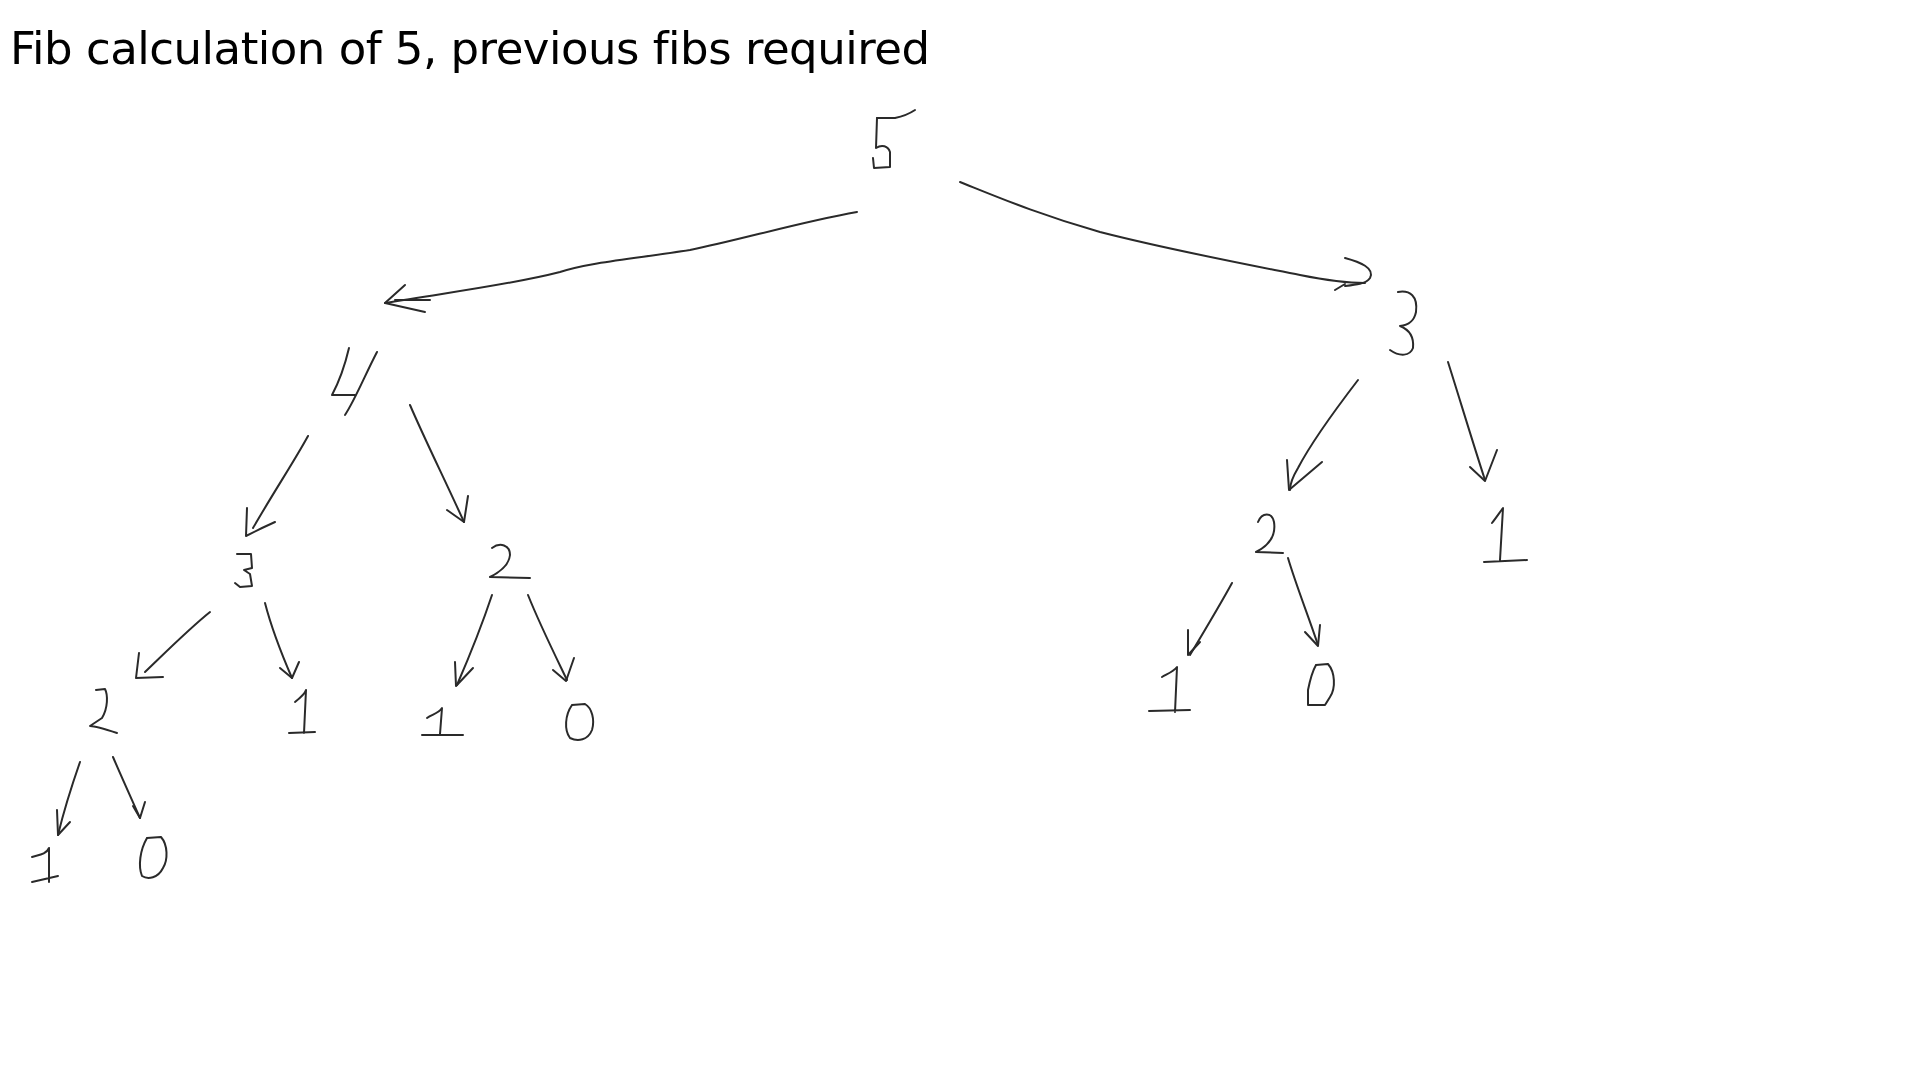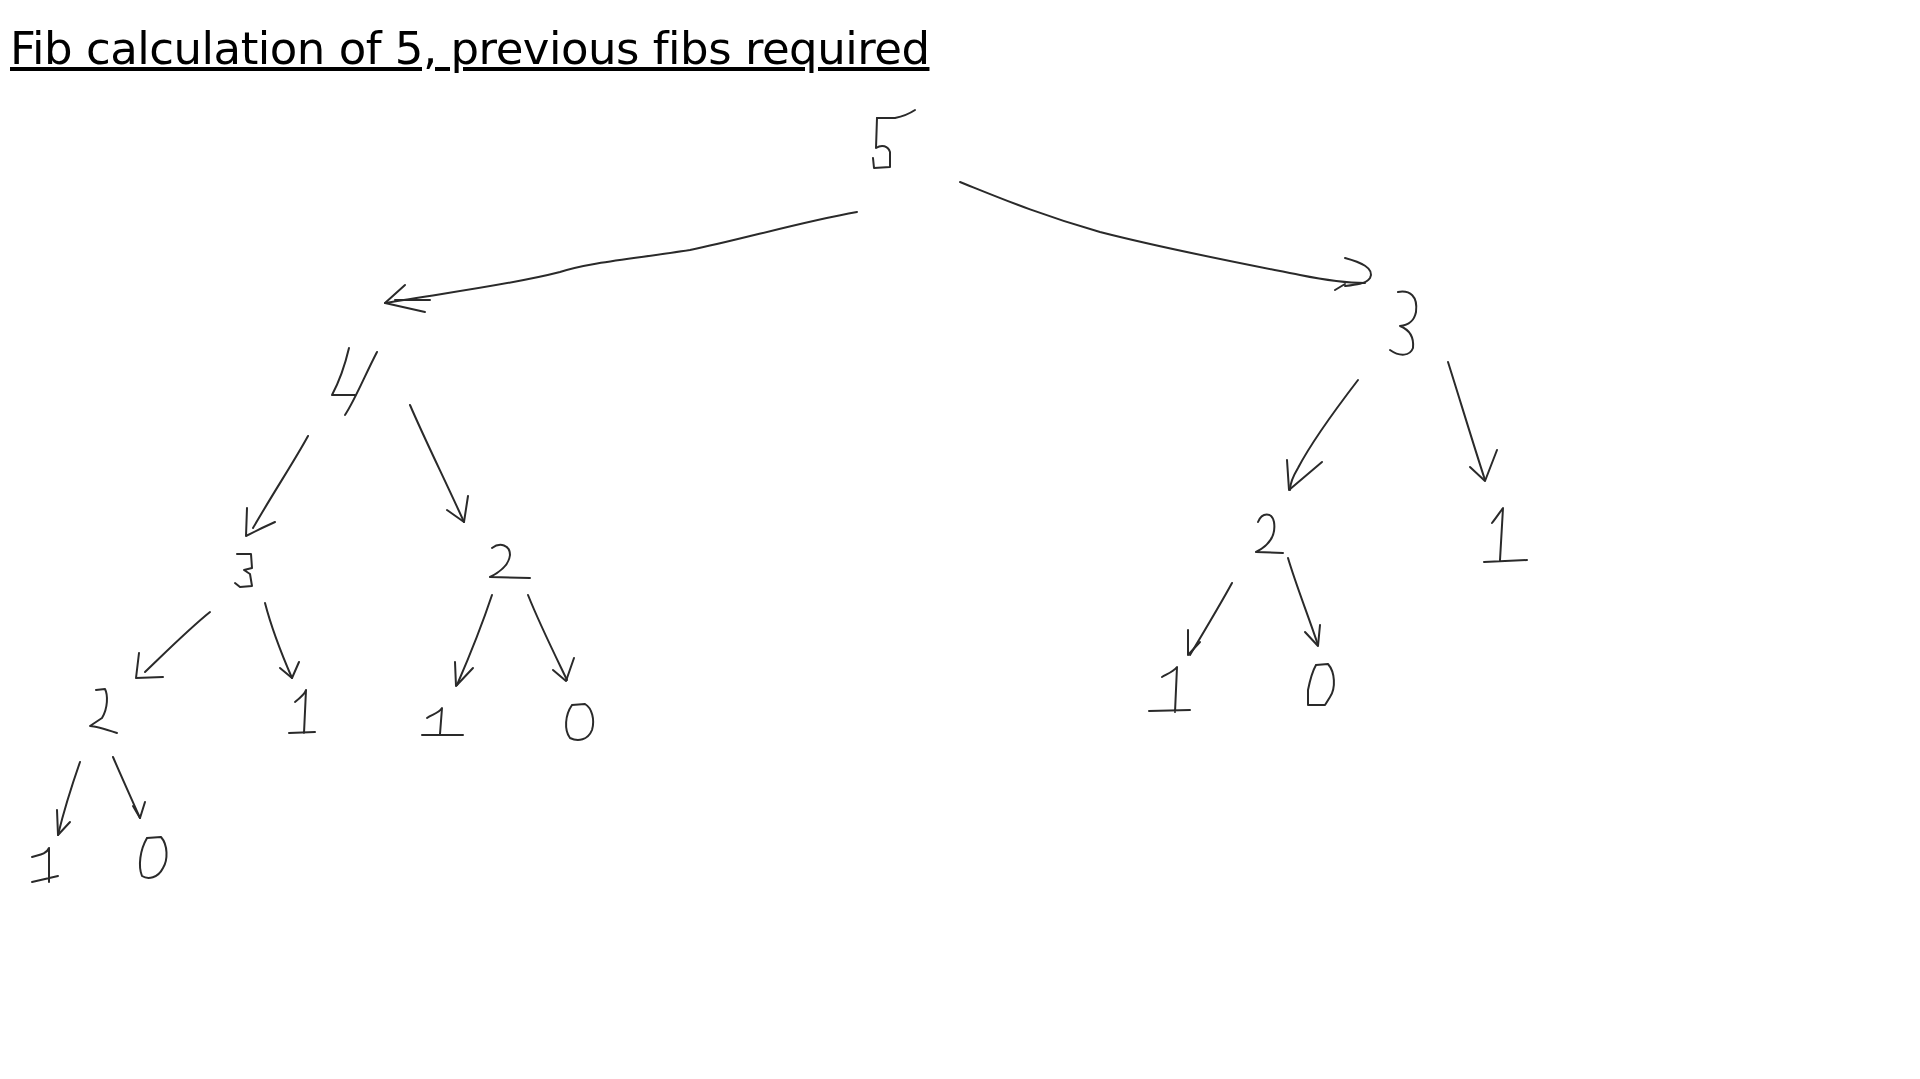--- a/index.html
+++ b/index.html
@@ -1,17 +1,17 @@
 <!DOCTYPE html>
 <html><head>
 <meta charset="utf-8">
 <style>
   html, body { margin:0; padding:0; background:#ffffff; }
   body { width:1920px; height:1079px; position:relative; overflow:hidden; font-family:"DejaVu Sans", sans-serif; }
-  .title { position:absolute; left:10px; top:22px; font-size:45px; color:#000; white-space:nowrap; letter-spacing:-0.5px;text-decoration:underline; }
+  .title { position:absolute; left:10px; top:22px; font-size:45px; color:#000; white-space:nowrap; letter-spacing:-0.5px; }
   svg.canvas { position:absolute; left:0; top:0; }
   .stroke { fill:none; stroke:#2a2a2a; stroke-width:2; stroke-linecap:round; stroke-linejoin:round; }
 </style>
 </head>
 <body>
 
 <div class="title">Fib calculation of 5, previous fibs required</div>
 
 <svg class="canvas" width="1920" height="1079" viewBox="0 0 1920 1079">
 

